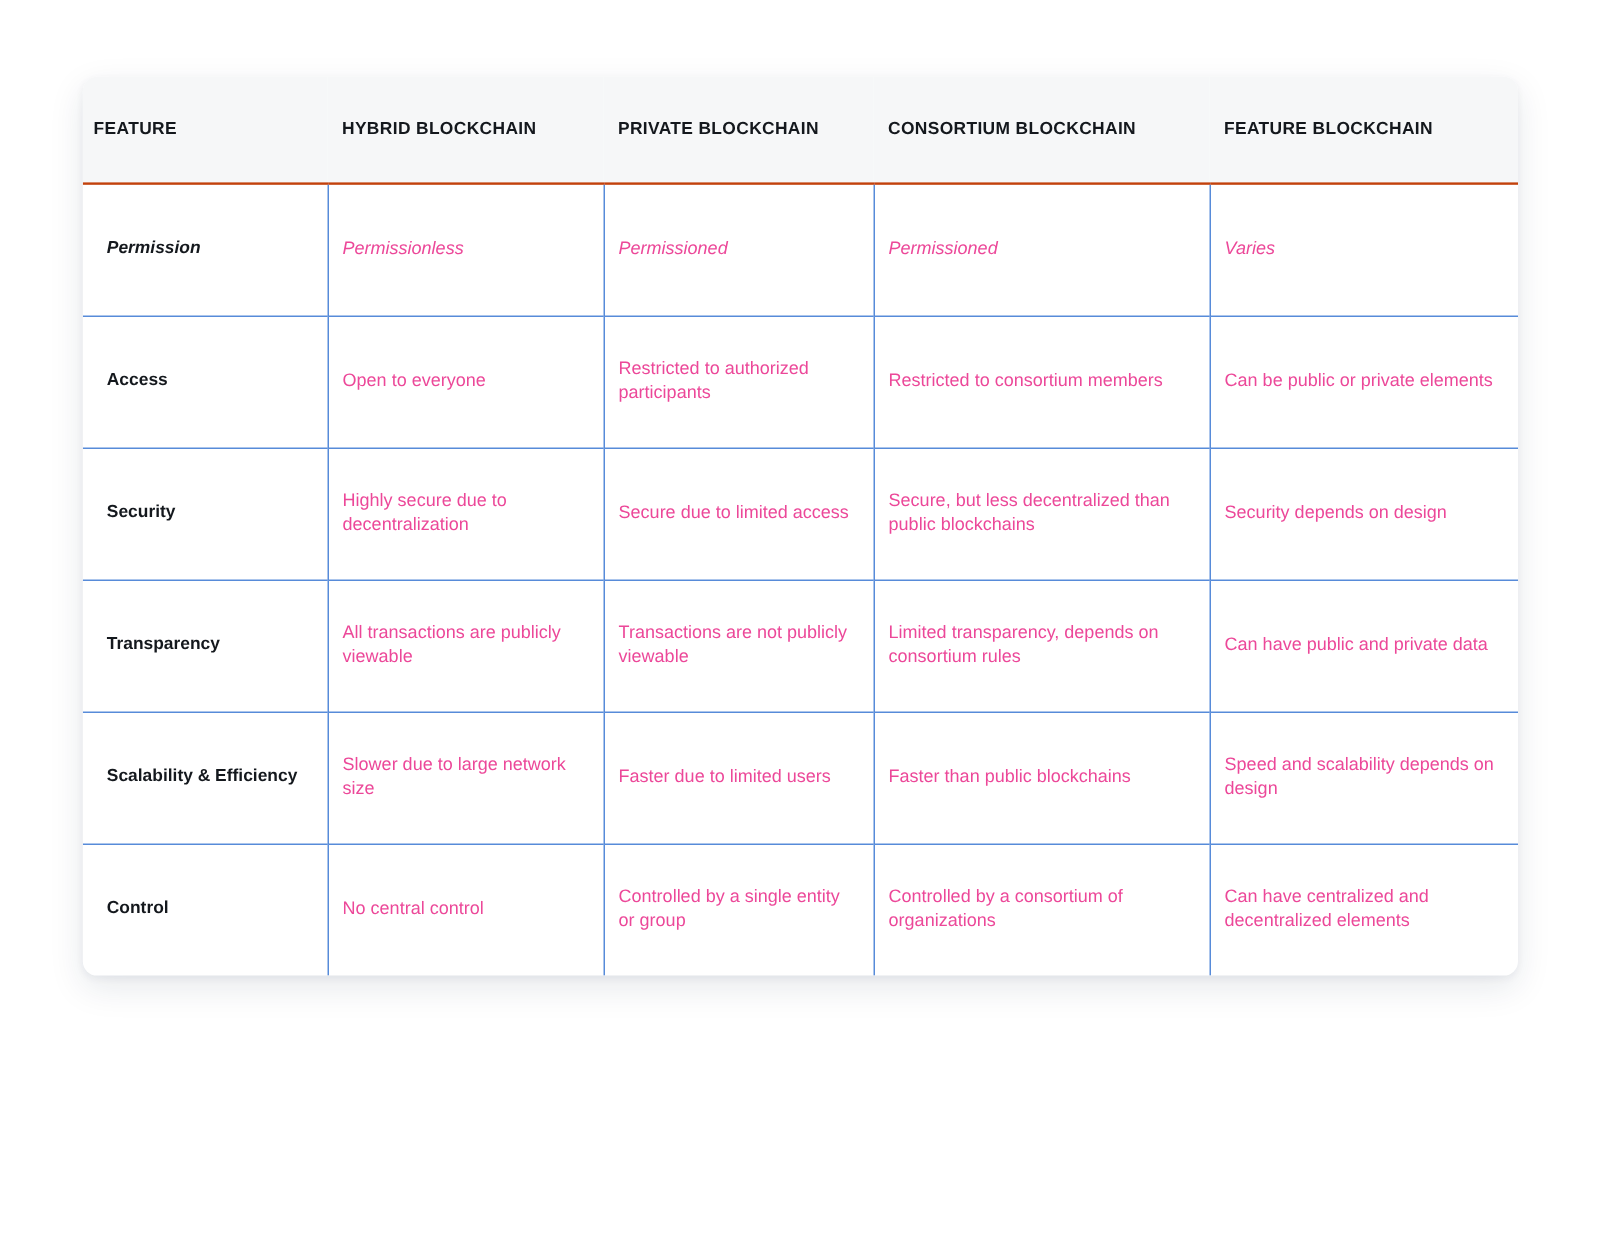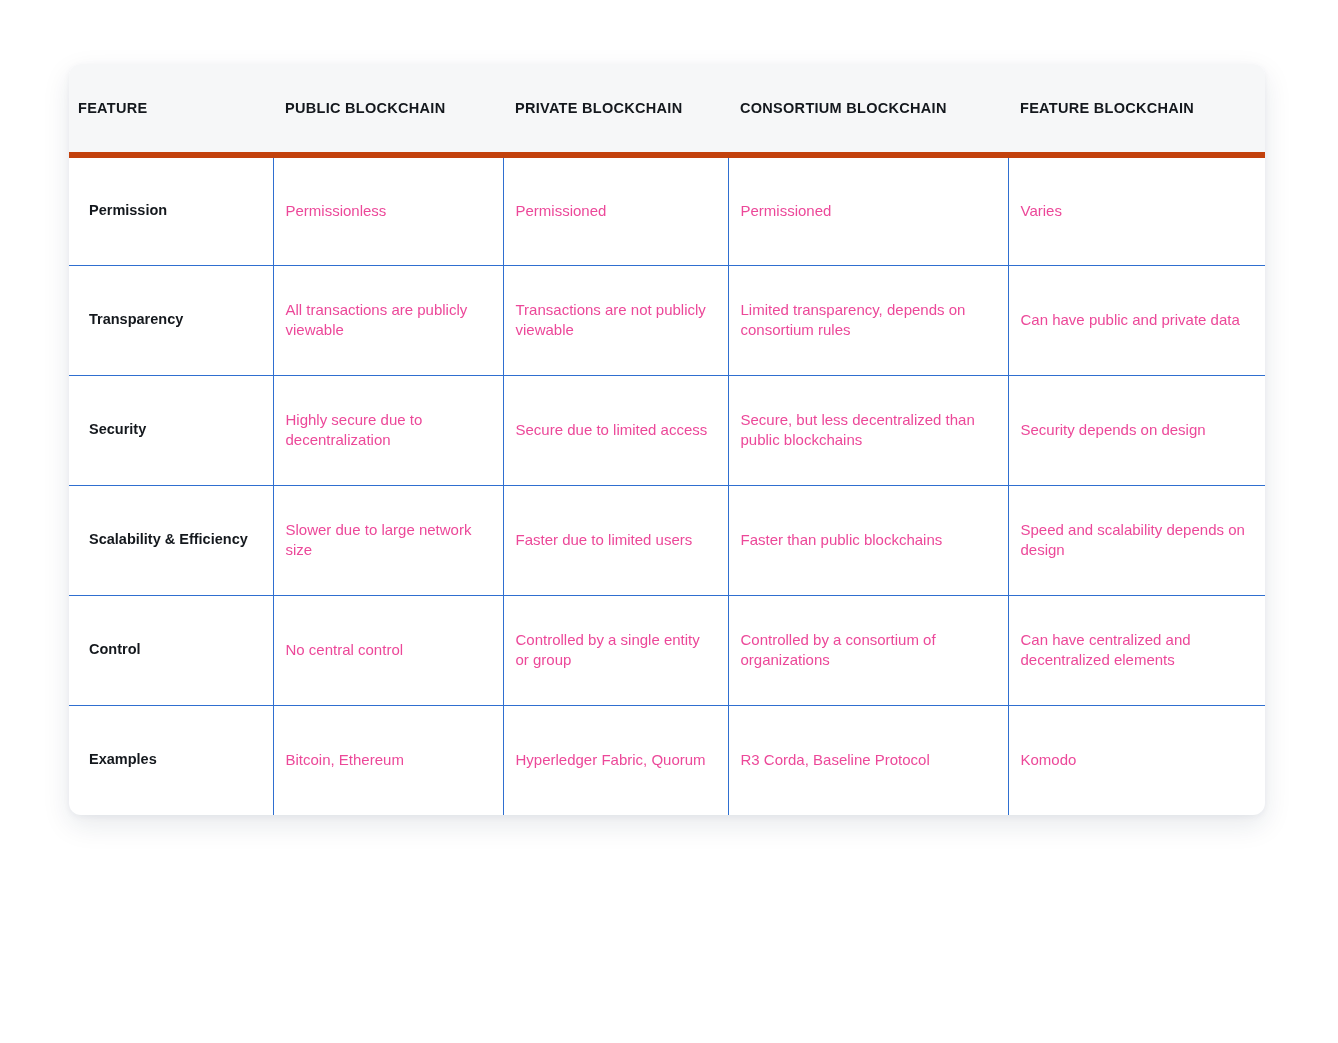--- a/index.html
+++ b/index.html
@@ -73,42 +73,42 @@
   tbody td .cell { padding-left: 12px; padding-right: 14px; }
   tbody td.feature {
     font-weight: bold;
     color: #14181d;
     font-size: 14.5px;
   }
   tbody td.feature .cell { padding-left: 20px; }
   tbody td.feature { border-right: 1px solid #2f6fd0; }
 
   
-  tbody tr:first-child td { border-top: 6px solid #c2410c; }
+  tbody tr:first-child td { border-top: 2px solid #c2410c; font-style: italic; }
 </style>
 </head>
 <body>
 
 <div class="page">
   <div class="card">
     <table class="cmp">
       <colgroup>
         <col class="c0">
           <col class="c1">
           <col class="c2">
           <col class="c3">
           <col class="c4">
       </colgroup>
       <thead>
         <tr>
           <th class="first">
               <div class="hcell">FEATURE</div>
             </th>
           <th>
-              <div class="hcell">PUBLIC BLOCKCHAIN</div>
+              <div class="hcell">HYBRID BLOCKCHAIN</div>
             </th>
           <th>
               <div class="hcell">PRIVATE BLOCKCHAIN</div>
             </th>
           <th>
               <div class="hcell">CONSORTIUM BLOCKCHAIN</div>
             </th>
           <th>
               <div class="hcell">FEATURE BLOCKCHAIN</div>
             </th>
@@ -127,54 +127,71 @@
             </td>
           <td>
               <div class="cell">Permissioned</div>
             </td>
           <td>
               <div class="cell">Varies</div>
             </td>
         </tr>
         <tr>
           <td class="feature">
+              <div class="cell">Access</div>
+            </td>
+          <td>
+              <div class="cell">Open to everyone</div>
+            </td>
+          <td>
+              <div class="cell">Restricted to authorized participants</div>
+            </td>
+          <td>
+              <div class="cell">Restricted to consortium members</div>
+            </td>
+          <td>
+              <div class="cell">Can be public or private elements</div>
+            </td>
+        </tr>
+        <tr>
+          <td class="feature">
+              <div class="cell">Security</div>
+            </td>
+          <td>
+              <div class="cell">Highly secure due to decentralization</div>
+            </td>
+          <td>
+              <div class="cell">Secure due to limited access</div>
+            </td>
+          <td>
+              <div class="cell">Secure, but less decentralized than public blockchains</div>
+            </td>
+          <td>
+              <div class="cell">Security depends on design</div>
+            </td>
+        </tr>
+        <tr>
+          <td class="feature">
               <div class="cell">Transparency</div>
             </td>
           <td>
               <div class="cell">All transactions are publicly viewable</div>
             </td>
           <td>
               <div class="cell">Transactions are not publicly viewable</div>
             </td>
           <td>
               <div class="cell">Limited transparency, depends on consortium rules</div>
             </td>
           <td>
               <div class="cell">Can have public and private data</div>
             </td>
         </tr>
         <tr>
           <td class="feature">
-              <div class="cell">Security</div>
-            </td>
-          <td>
-              <div class="cell">Highly secure due to decentralization</div>
-            </td>
-          <td>
-              <div class="cell">Secure due to limited access</div>
-            </td>
-          <td>
-              <div class="cell">Secure, but less decentralized than public blockchains</div>
-            </td>
-          <td>
-              <div class="cell">Security depends on design</div>
-            </td>
-        </tr>
-        <tr>
-          <td class="feature">
               <div class="cell">Scalability &amp; Efficiency</div>
             </td>
           <td>
               <div class="cell">Slower due to large network size</div>
             </td>
           <td>
               <div class="cell">Faster due to limited users</div>
             </td>
           <td>
               <div class="cell">Faster than public blockchains</div>
@@ -191,35 +208,18 @@
               <div class="cell">No central control</div>
             </td>
           <td>
               <div class="cell">Controlled by a single entity or group</div>
             </td>
           <td>
               <div class="cell">Controlled by a consortium of organizations</div>
             </td>
           <td>
               <div class="cell">Can have centralized and decentralized elements</div>
-            </td>
-        </tr>
-        <tr>
-          <td class="feature">
-              <div class="cell">Examples</div>
-            </td>
-          <td>
-              <div class="cell">Bitcoin, Ethereum</div>
-            </td>
-          <td>
-              <div class="cell">Hyperledger Fabric, Quorum</div>
-            </td>
-          <td>
-              <div class="cell">R3 Corda, Baseline Protocol</div>
-            </td>
-          <td>
-              <div class="cell">Komodo</div>
             </td>
         </tr>
       </tbody>
     </table>
   </div>
 </div>
 
 </body></html>

